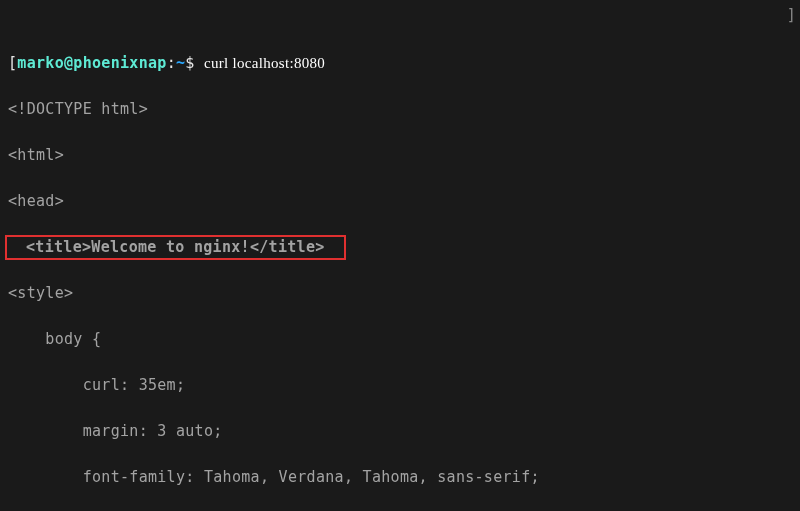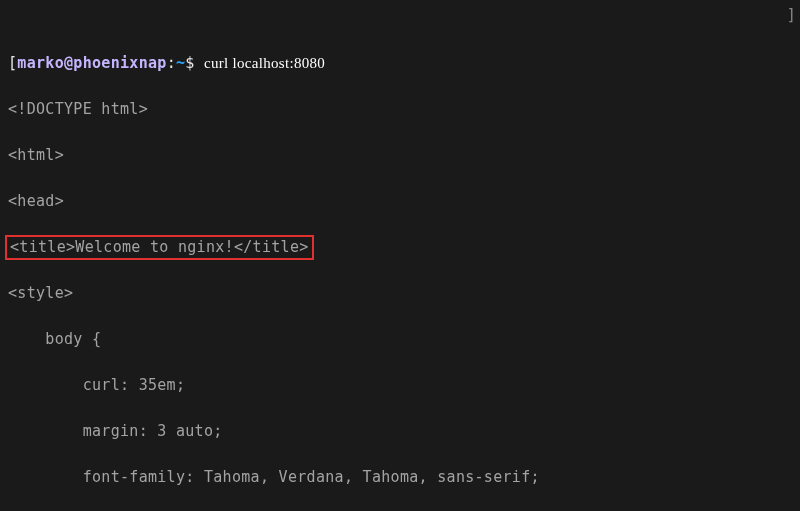--- a/index.html
+++ b/index.html
@@ -16,32 +16,33 @@
     font-family: "Menlo", "Consolas", "DejaVu Sans Mono", monospace;
     font-size: 15px;
     line-height: 23px;
     color: #e6e6e6;
     white-space: pre;
     overflow: hidden;
     position: relative;
     letter-spacing: 0.3px;
   }
   .bracket { color: #e6e6e6; }
-  .userhost { color: #c4b5fd; font-weight: 600; }
+  .userhost { color: #5eead4; font-weight: 600; }
   .colon { color: #e6e6e6; }
   .path { color: #2aa8ff; font-weight: 600; }
   .dollar { color: #e6e6e6; }
   .cmd { color: #ffffff; font-family: Liberation Serif, serif; }
   .out { color: #a3a3a3; }
   .hl {
     display: inline-block;
     outline: 2px solid #e03030;
     outline-offset: -1px;
-    padding: 0 4px;
+    padding: 0 20px;
     margin-left: -2px;
+    font-weight: bold;
   }
   .scrollmark {
     position: absolute;
     top: 4px;
     right: 4px;
     color: #888;
     font-size: 15px;
   }
 </style>
 </head>

